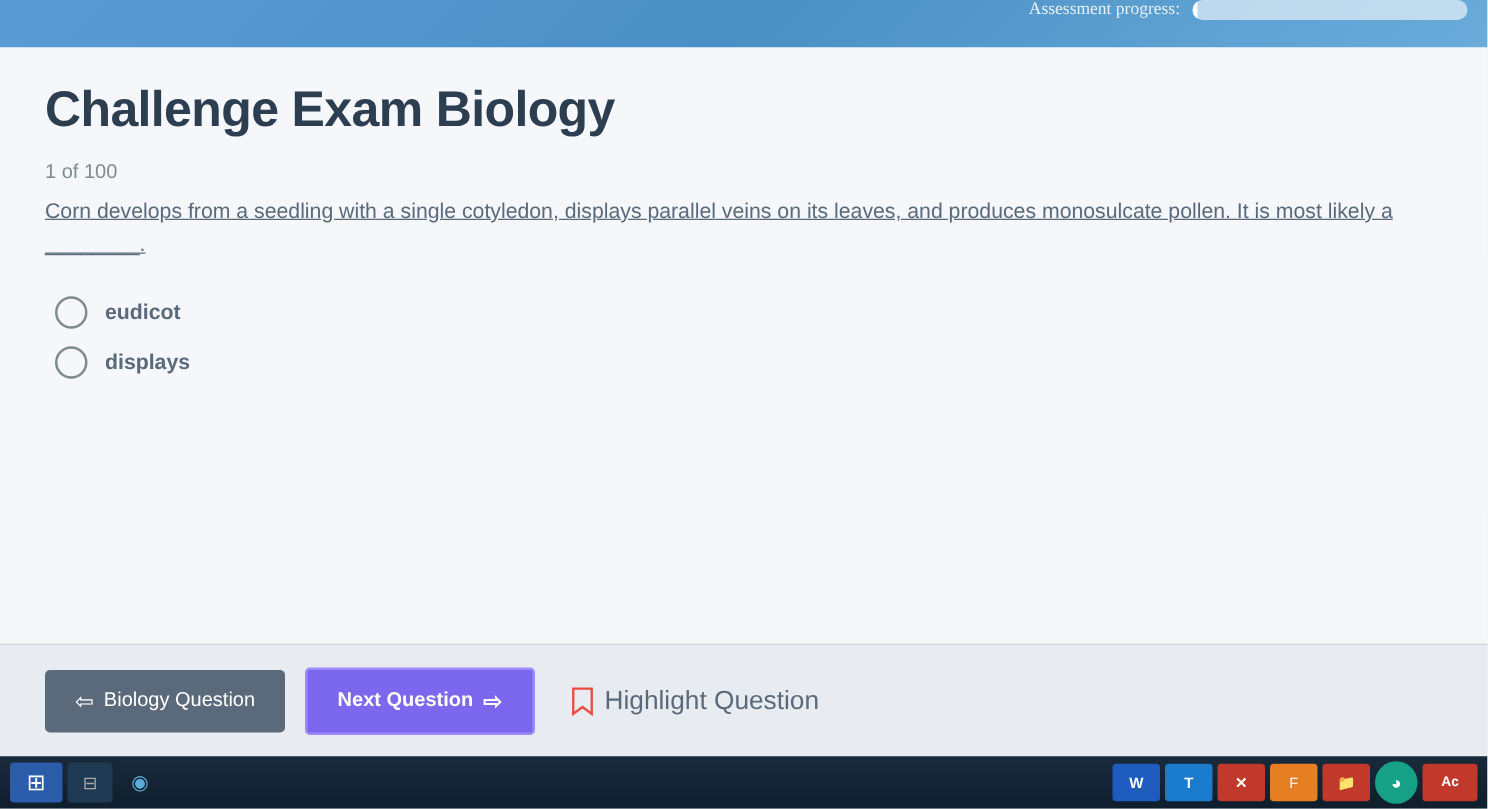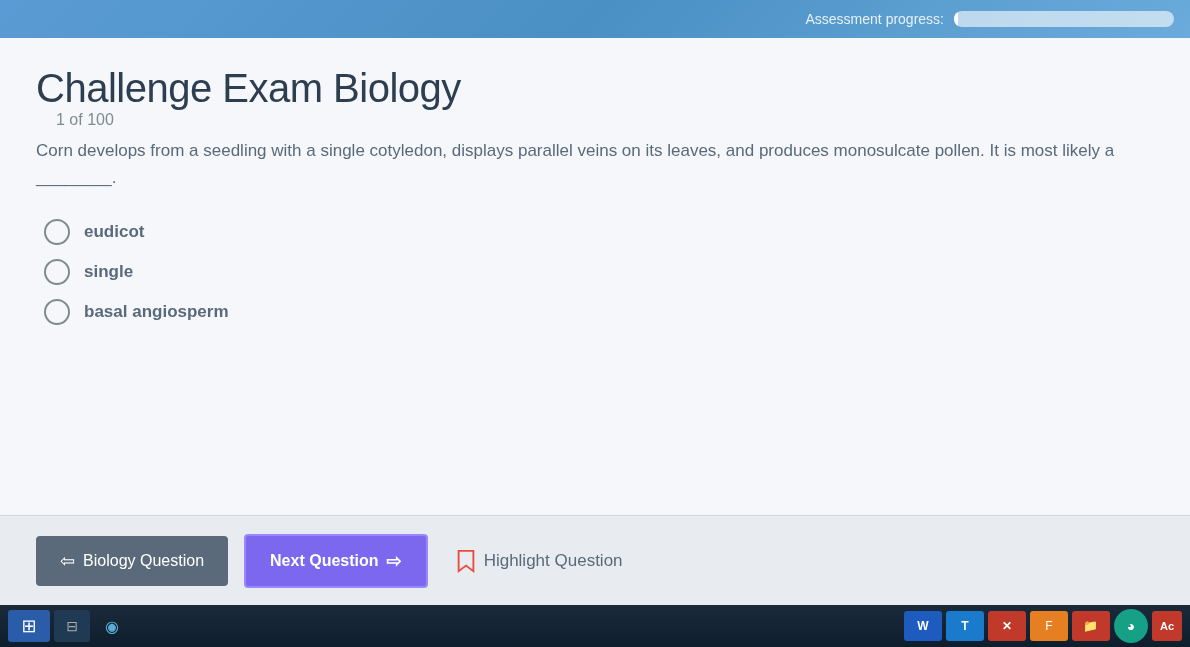--- a/index.html
+++ b/index.html
@@ -16,24 +16,24 @@
       overflow: hidden;
       display: flex;
       flex-direction: column;
     }
 
     
     .top-bar {
       background: linear-gradient(135deg, #5b9bd5 0%, #4a90c4 50%, #6aabdb 100%);
       height: 38px;
       display: flex;
-      align-items: center;
       justify-content: flex-end;
       padding: 0 16px;
       flex-shrink: 0;
+      font-family: Liberation Serif, serif;
     }
 
     .assessment-progress-label {
       color: rgba(255,255,255,0.85);
       font-size: 14px;
       margin-right: 10px;
     }
 
     .progress-bar-container {
       width: 220px;
@@ -54,38 +54,39 @@
     .main-content {
       background: #f5f7fa;
       flex: 1;
       padding: 28px 36px 0 36px;
       display: flex;
       flex-direction: column;
     }
 
     .exam-title {
       font-size: 40px;
-      font-weight: 400;
+      font-weight: 700;
       color: #2c3e50;
+      margin-bottom: 18px;
       letter-spacing: -0.5px;
     }
 
     .question-counter {
       font-size: 16px;
       color: #7f8c8d;
       margin-bottom: 8px;
-      margin-left: 20px;
     }
 
     .question-text {
       font-size: 17px;
       color: #5a6a7a;
       line-height: 1.6;
       margin-bottom: 28px;
       max-width: 1100px;
+      text-decoration: underline;
     }
 
     .options-list {
       list-style: none;
       display: flex;
       flex-direction: column;
       gap: 14px;
       margin-left: 8px;
     }
 
@@ -154,21 +155,21 @@
       font-weight: 700;
     }
 
     .btn-highlight {
       background: transparent;
       border: none;
       cursor: pointer;
       display: flex;
       align-items: center;
       gap: 8px;
-      font-size: 17px;
+      font-size: 21px;
       color: #5a6a7a;
       padding: 8px 12px;
     }
 
     .bookmark-icon {
       width: 20px;
       height: 24px;
     }
 
     
@@ -215,28 +216,24 @@
 
   <ul class="options-list">
 
     <li class="option-item">
       <div class="radio-circle"></div>
       <span class="option-label">eudicot</span>
     </li>
 
     <li class="option-item">
       <div class="radio-circle"></div>
-      <span class="option-label">single</span>
+      <span class="option-label">displays</span>
     </li>
 
 
-    <li class="option-item">
-      <div class="radio-circle"></div>
-      <span class="option-label">basal angiosperm</span>
-    </li>
 
   </ul>
 
 </div>
 
 <div class="bottom-bar">
 
   <button class="btn-previous">
     <span style="font-size:18px;">⇦</span>
     <span>Biology Question</span>
@@ -278,16 +275,16 @@
   </div>
   <div class="taskbar-item" style="background:#e67e22; border-radius:3px; width:38px; height:30px;">
     <span style="color:#fff; font-size:12px;">F</span>
   </div>
   <div class="taskbar-item" style="background:#c0392b; border-radius:3px; width:38px; height:30px;">
     <span style="color:#fff; font-size:12px;">📁</span>
   </div>
   <div class="taskbar-item" style="background:#16a085; border-radius:50%; width:34px; height:34px;">
     <span style="color:#fff; font-size:14px;">◕</span>
   </div>
-  <div class="taskbar-item" style="background:#c0392b; border-radius:3px; width:30px; height:30px;">
+  <div class="taskbar-item" style="background:#c0392b; border-radius:3px; width:44px; height:30px;">
     <span style="color:#fff; font-size:11px; font-weight:bold;">Ac</span>
   </div>
 </div>
 
 </body></html>

